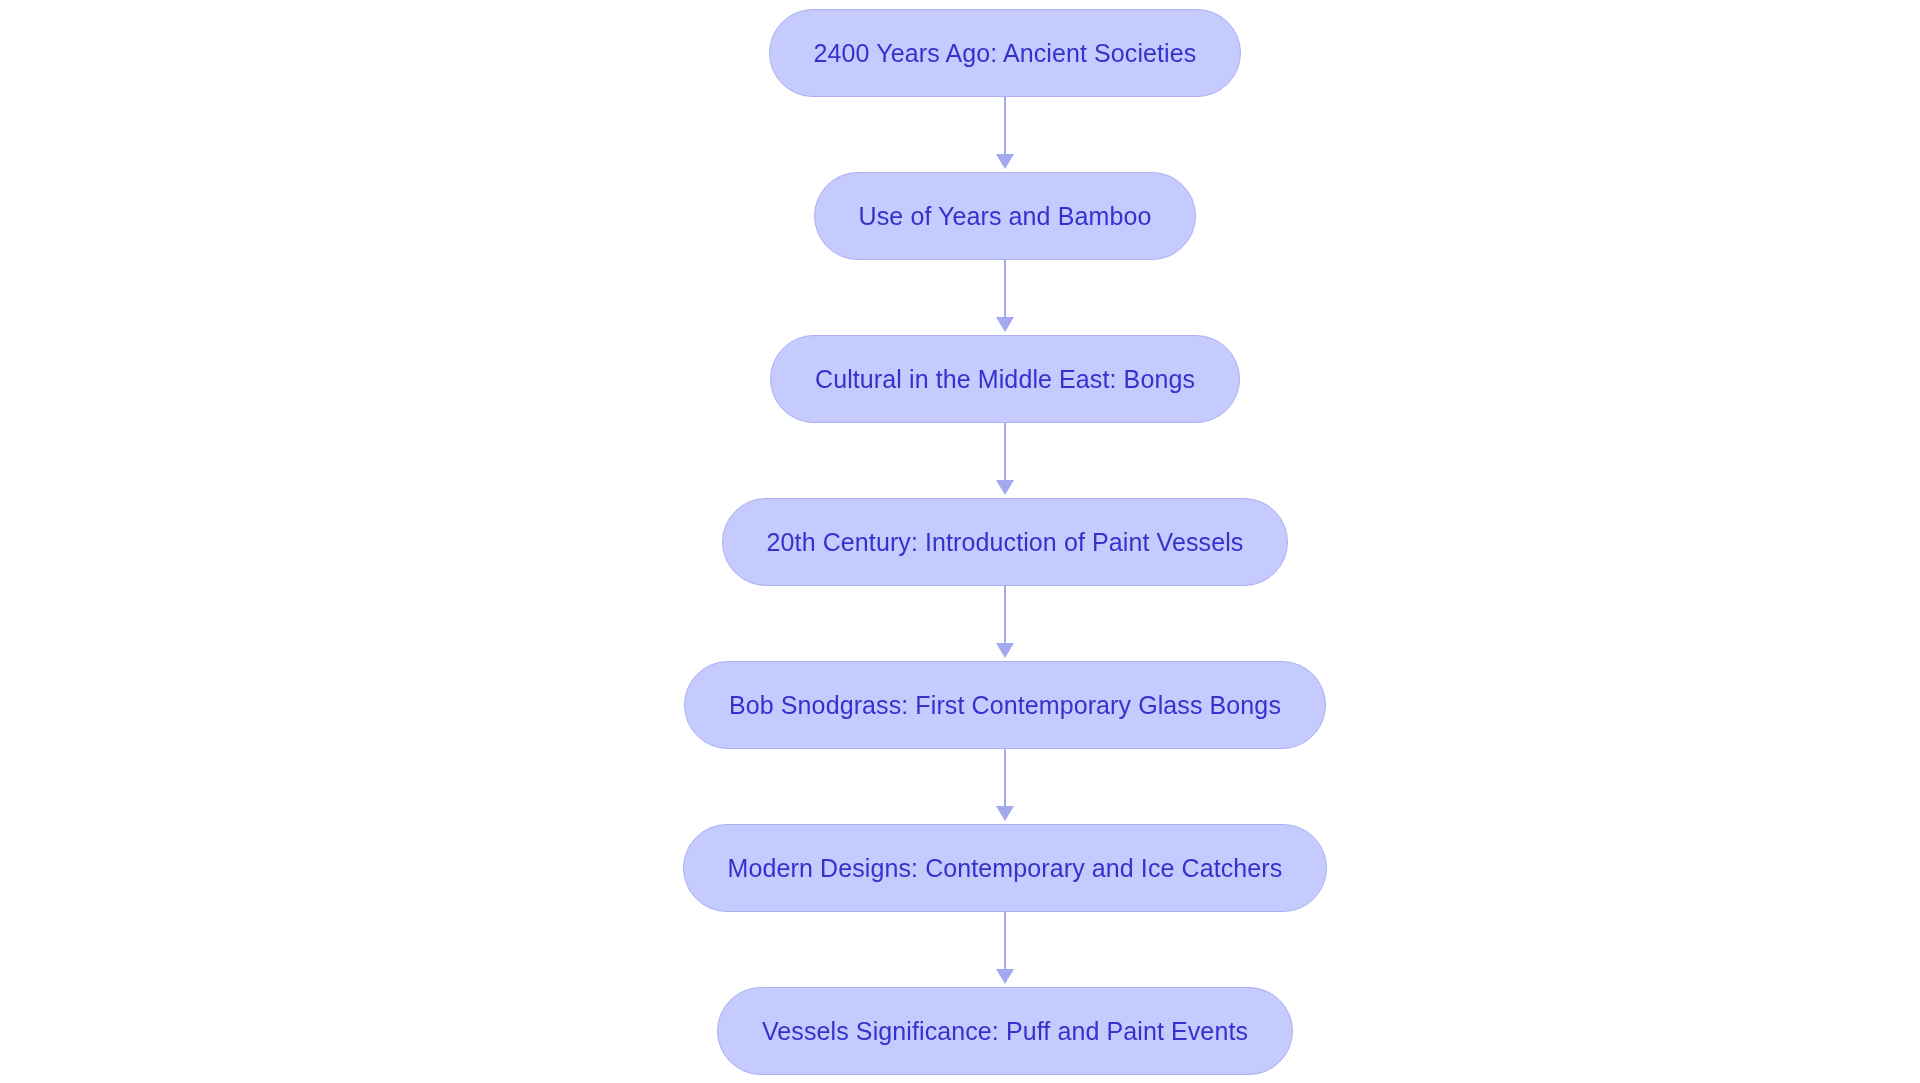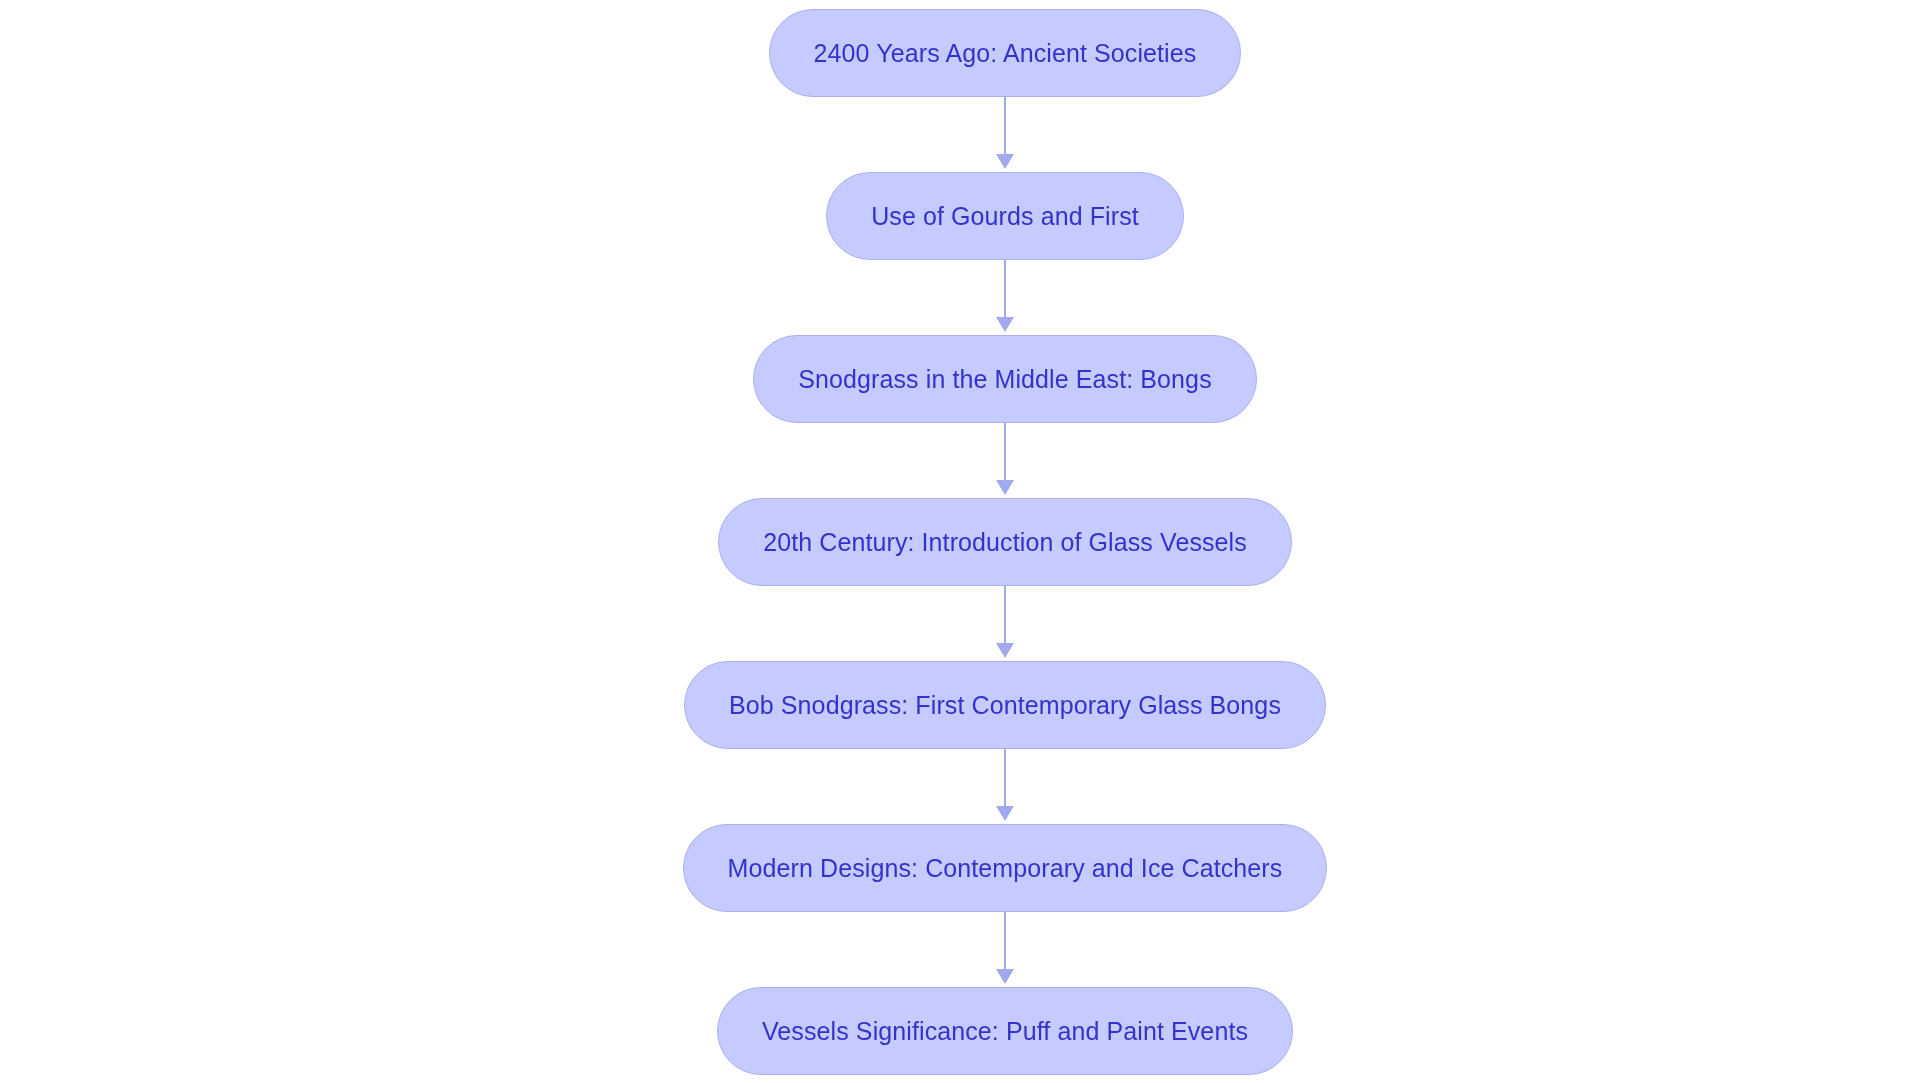--- a/index.html
+++ b/index.html
@@ -89,39 +89,39 @@
     <div class="node">
       <span class="node-label">2400 Years Ago: Ancient Societies</span>
     </div>
 
     <div class="connector">
       <div class="stem"></div>
       <div class="head"></div>
     </div>
 
     <div class="node">
-      <span class="node-label">Use of Gourds and First</span>
+      <span class="node-label">Use of Years and Bamboo</span>
     </div>
 
     <div class="connector">
       <div class="stem"></div>
       <div class="head"></div>
     </div>
 
     <div class="node">
-      <span class="node-label">Snodgrass in the Middle East: Bongs</span>
+      <span class="node-label">Cultural in the Middle East: Bongs</span>
     </div>
 
     <div class="connector">
       <div class="stem"></div>
       <div class="head"></div>
     </div>
 
     <div class="node">
-      <span class="node-label">20th Century: Introduction of Glass Vessels</span>
+      <span class="node-label">20th Century: Introduction of Paint Vessels</span>
     </div>
 
     <div class="connector">
       <div class="stem"></div>
       <div class="head"></div>
     </div>
 
     <div class="node">
       <span class="node-label">Bob Snodgrass: First Contemporary Glass Bongs</span>
     </div>

